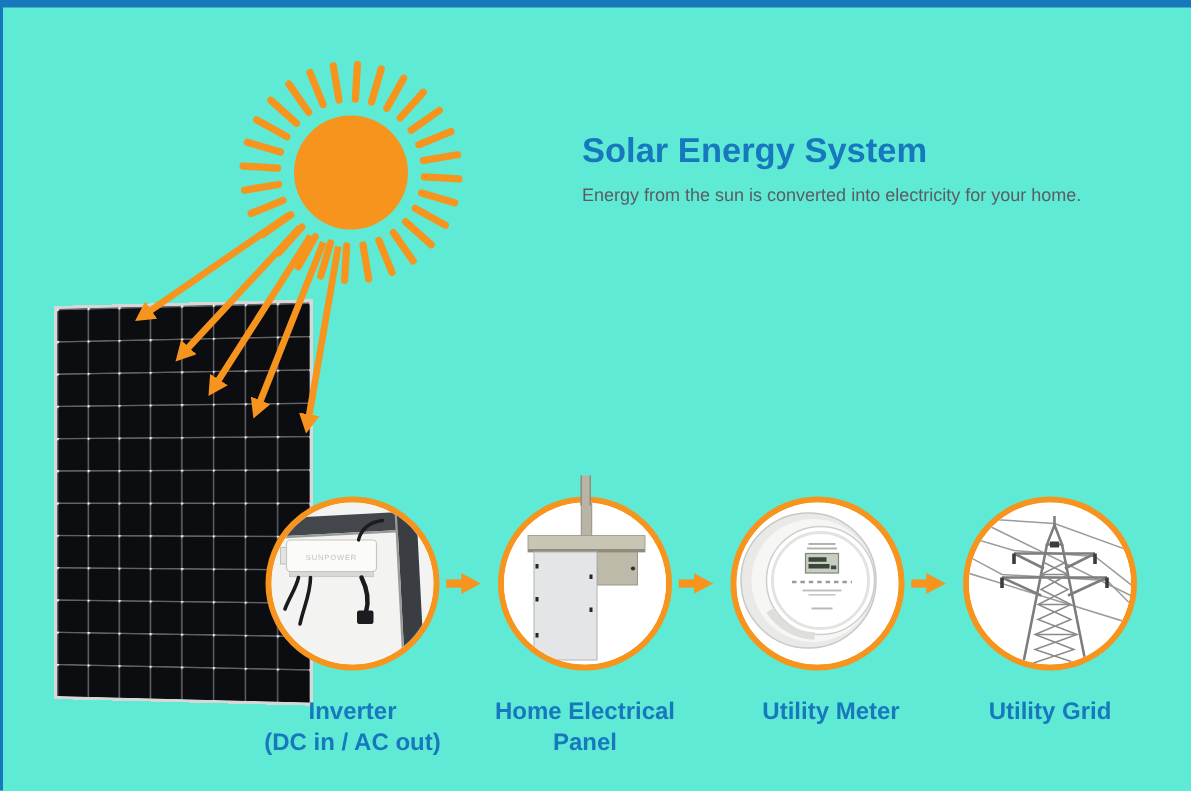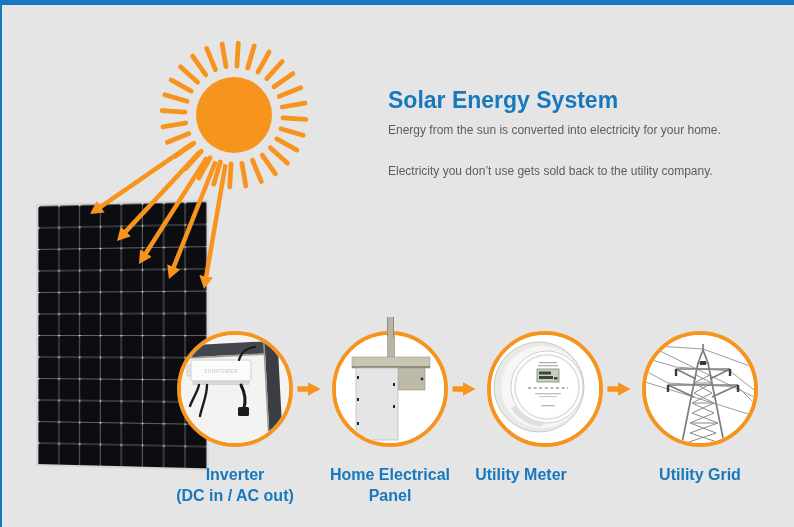--- a/index.html
+++ b/index.html
@@ -1,16 +1,16 @@
 <!DOCTYPE html>
 <html><head>
 <meta charset="utf-8">
 <style>
   html,body{margin:0;padding:0;background:#fff;}
-  .canvas{position:relative;width:794px;height:527px;background:#e5e5e5;overflow:hidden;
+  .canvas{position:relative;width:794px;height:527px;background:#5eead4;overflow:hidden;
           font-family:"Liberation Sans",sans-serif;}
   .top-bar{position:absolute;top:0;left:0;width:794px;height:5px;background:#1778be;z-index:6;}
   .left-bar{position:absolute;top:0;left:0;width:2px;height:527px;background:#1778be;z-index:6;}
 
   
   .solar-panel{position:absolute;left:36px;top:204px;width:165px;height:258px;z-index:1;
     border:2px solid #d7d7d7;
     background-color:#0c0d10;
     background-image:
       radial-gradient(circle at 0 0, rgba(255,255,255,.95) 1.1px, rgba(255,255,255,0) 2px),
@@ -32,21 +32,21 @@
     border:4px solid #f7941e;background:#fff;overflow:hidden;z-index:3;}
   .fc-1{left:177px;} .fc-2{left:332px;} .fc-3{left:487px;} .fc-4{left:642px;}
   .flow-circle svg{display:block;}
 
   .pipe-ext{position:absolute;left:387px;top:317px;width:7px;height:20px;z-index:4;
     background:#b8b5a6;border-left:1px solid #8f8c7e;border-right:1px solid #8f8c7e;box-sizing:border-box;}
 
   
   .step-label{position:absolute;top:464px;width:170px;text-align:center;z-index:3;
     color:#1778be;font-size:16px;font-weight:bold;line-height:1.32;}
-  .sl-1{left:150px;} .sl-2{left:305px;} .sl-3{left:436px;} .sl-4{left:615px;}
+  .sl-1{left:150px;} .sl-2{left:305px;} .sl-3{left:469px;} .sl-4{left:615px;}
   .step-label span{display:block;}
 </style>
 </head>
 <body>
 
 <div class="canvas">
 
   <div class="top-bar"></div>
   <div class="left-bar"></div>
 
@@ -105,21 +105,20 @@
       <line x1="607.5" y1="389" x2="619.5" y2="389" marker-end="url(#ah)"></line>
     </g>
   </svg>
 
   <div class="text-col">
     <div>
       <h2 class="section-title">Solar Energy System</h2>
       <p class="section-body">Energy from the sun is converted into electricity for your home.</p>
     </div>
     <div>
-      <p class="section-body">Electricity you don’t use gets sold back to the utility company.</p>
     </div>
   </div>
 
   <div class="flow-circle fc-1">
     <svg width="108" height="108" viewBox="0 0 108 108">
       <rect x="0" y="0" width="108" height="108" fill="#f3f3f2"></rect>
       <g transform="rotate(-3 54 54)">
         <rect x="-12" y="8" width="122" height="12" fill="#43474c"></rect>
         <rect x="-12" y="20" width="122" height="1.5" fill="#9a9a98"></rect>
         <rect x="86" y="8" width="13" height="100" fill="#3a3e43"></rect>

